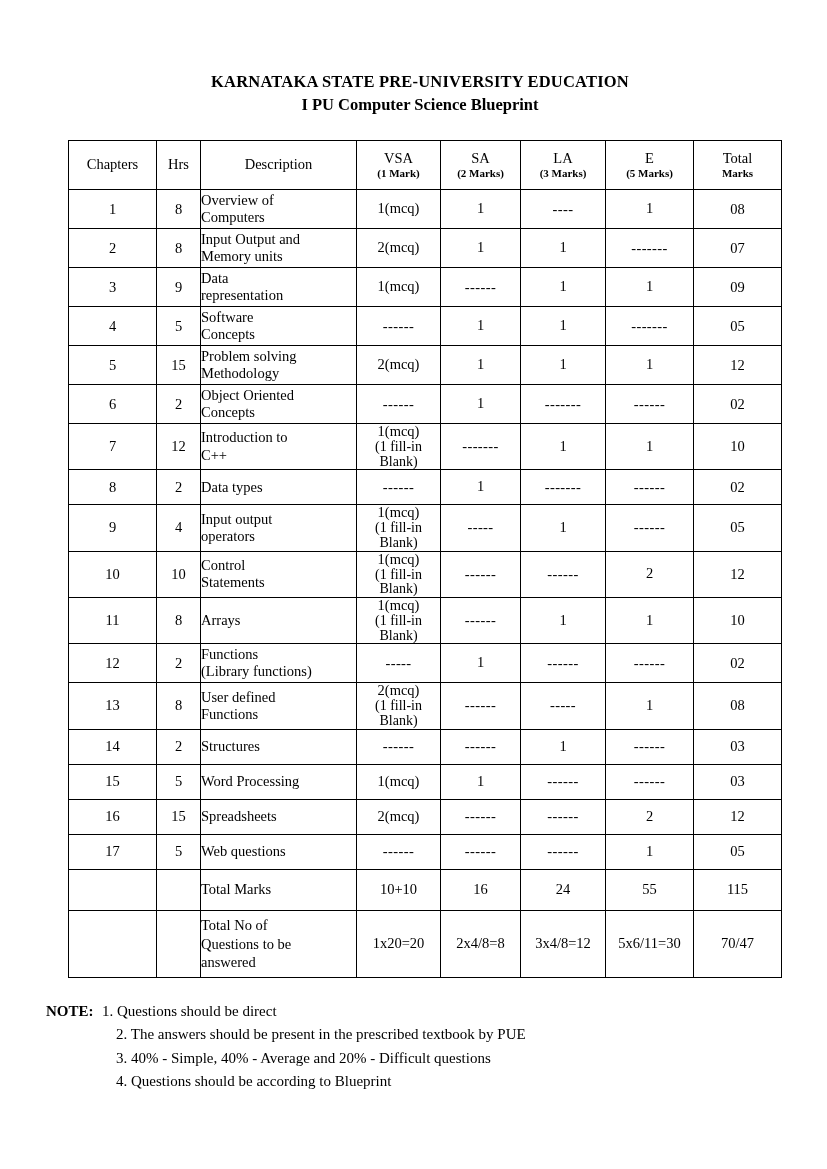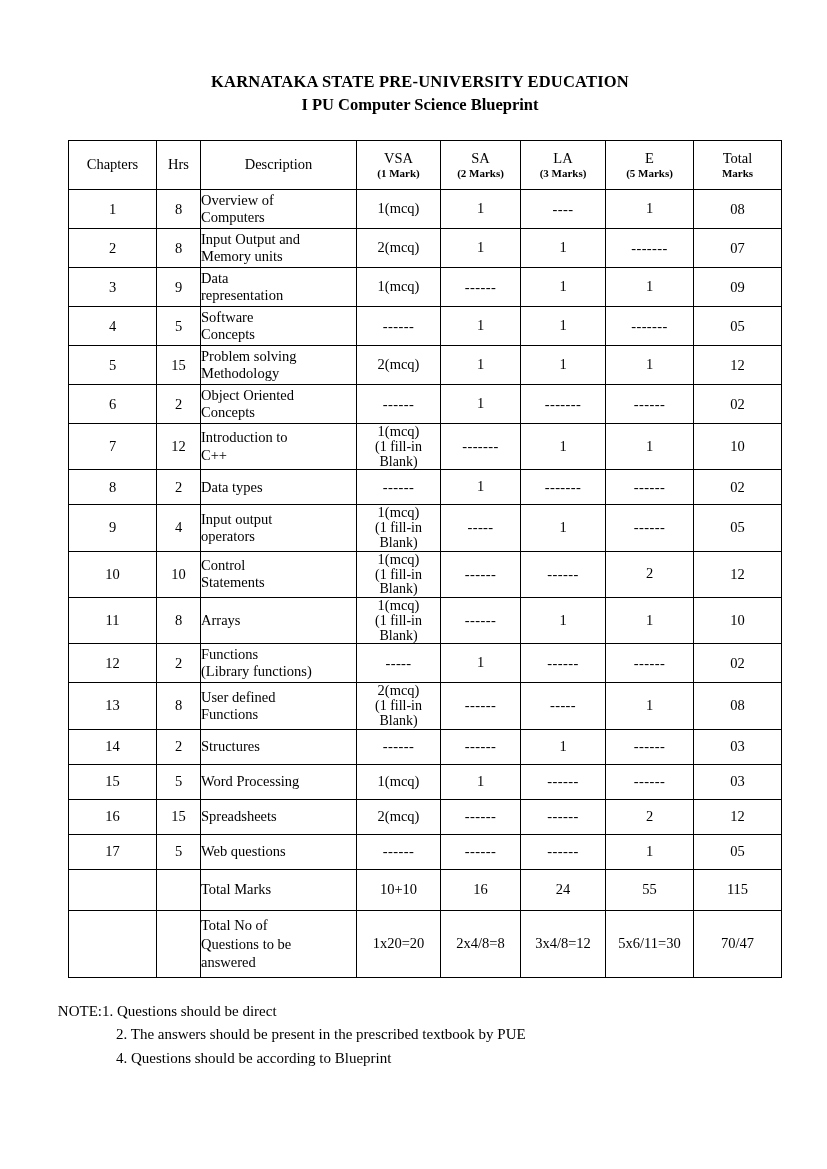--- a/index.html
+++ b/index.html
@@ -145,25 +145,24 @@
     top: 1000px;
     width: 700px;
     font-size: 15px;
     line-height: 1.55;
   }
   .notes-row {
     display: flex;
     align-items: flex-start;
   }
   .notes-label {
-    font-weight: normal;
+    font-weight: bold;
     font-size: 15px;
     width: 56px;
     flex: 0 0 56px;
-    text-align: right;
   }
   .notes-list {
     flex: 1 1 auto;
   }
   .note-item {
     white-space: nowrap;
   }
   .note-item.indent {
     padding-left: 14px;
   }
@@ -417,18 +416,19 @@
         </tbody>
     </table>
   </div>
 
   <div class="notes">
     <div class="notes-row">
       <div class="notes-label">NOTE:</div>
       <div class="notes-list" id="notes-list">
           <div class="note-item">1. Questions should be direct</div>
           <div class="note-item indent">2. The answers should be present in the prescribed textbook by PUE</div>
+          <div class="note-item indent">3. 40% - Simple, 40% - Average and 20% - Difficult questions</div>
           <div class="note-item indent">4. Questions should be according to Blueprint</div>
         </div>
     </div>
   </div>
 
 </div>
 
 </body></html>

